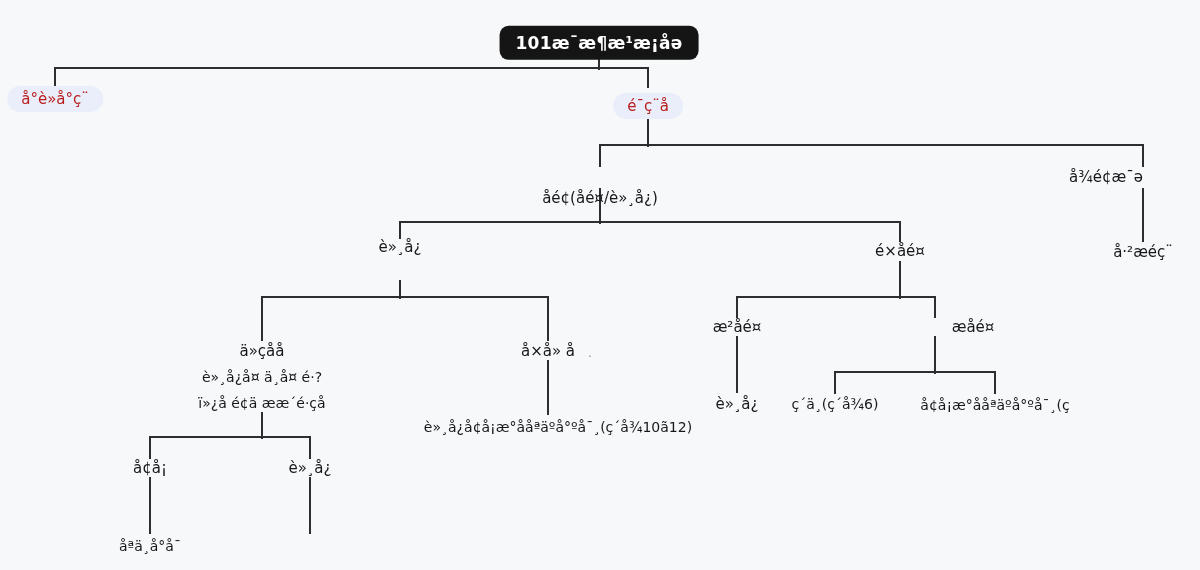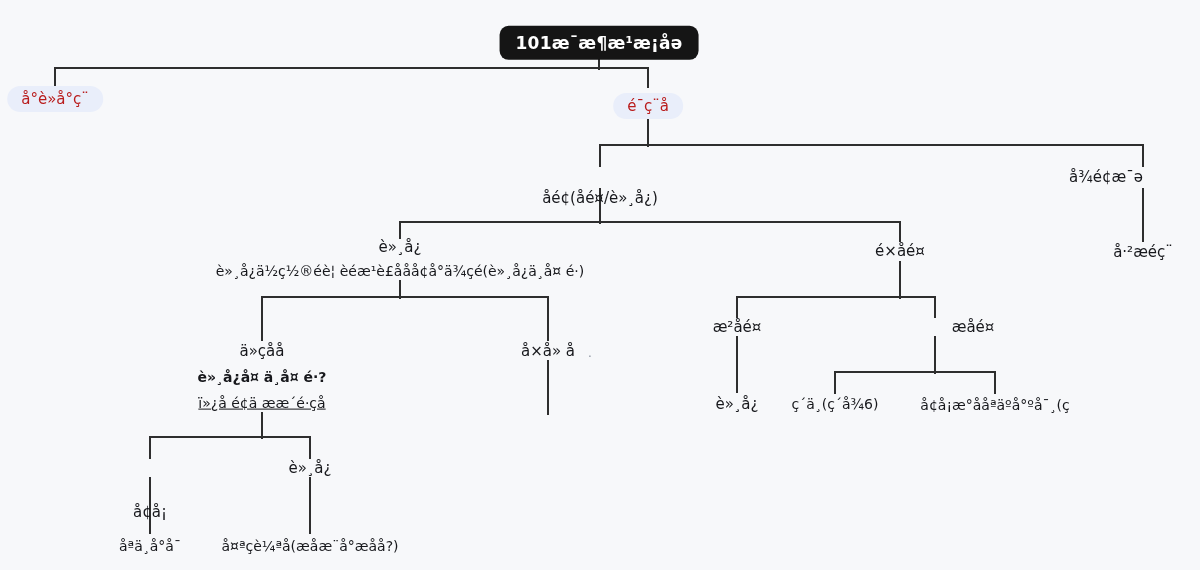--- a/index.html
+++ b/index.html
@@ -70,29 +70,28 @@
     <div class="edge" style="background: rgb(46, 46, 46); left: 149px; top: 477px; width: 2px; height: 57px;"></div>
     <div class="edge" style="background: rgb(46, 46, 46); left: 309px; top: 477px; width: 2px; height: 57px;"></div>
     <div class="edge" style="background: rgb(46, 46, 46); left: 547px; top: 360px; width: 2px; height: 55px;"></div>
     <div class="node root" style="left: 599px; top: 26px; margin-top: 17px;">101æ¯æ¶æ¹æ¡åə</div>
     <div class="node pill" style="left: 55px; top: 99px;">å°è»å°ç¨</div>
     <div class="node pill" style="left: 648px; top: 106px;">é¯ç¨å</div>
     <div class="node text" style="left: 600px; top: 177px; margin-top: 21px;">åé¢(åé¤/è»¸å¿)</div>
     <div class="node text" style="left: 1106px; top: 177px;">å¾é¢æ¯ə</div>
     <div class="node text" style="left: 1143px; top: 252px;">å·²æéç¨</div>
     <div class="node text" style="left: 400px; top: 247px;">è»¸å¿</div>
-    <div class="node desc" style="left: 400px; top: 271px;">è»¸å¿ä½ç½®éè¦ èéæ¹è£ååå¢å°ä¾çé(è»¸å¿ä¸å¤ é·)</div>
     <div class="node text" style="left: 900px; top: 251px;">é×åé¤</div>
     <div class="node text" style="left: 737px; top: 327px;">æ²åé¤</div>
     <div class="node text" style="left: 973px; top: 327px;">æåé¤</div>
     <div class="node text" style="left: 262px; top: 351px;">ä»çåå</div>
-    <div class="node desc" style="left: 262px; top: 377px; font-weight: bold;">è»¸å¿å¤ ä¸å¤ é·?</div>
-    <div class="node desc" style="left: 262px; top: 403px; text-decoration: underline;">ï»¿å é¢ä ææ´é·çå</div>
+    <div class="node desc" style="left: 262px; top: 377px;">è»¸å¿å¤ ä¸å¤ é·?</div>
+    <div class="node desc" style="left: 262px; top: 403px;">ï»¿å é¢ä ææ´é·çå</div>
     <div class="node text" style="left: 548px; top: 351px;">å×å» å</div>
     <div class="node artifact" style="left: 590px; top: 353px;">.</div>
+    <div class="node desc" style="left: 558px; top: 427px;">è»¸å¿å¢å¡æ°ååªäºå°ºå¯¸(ç´å¾10ã12)</div>
     <div class="node text" style="left: 737px; top: 404px;">è»¸å¿</div>
     <div class="node desc" style="left: 835px; top: 404px;">ç´ä¸(ç´å¾6)</div>
     <div class="node desc" style="left: 995px; top: 405px; text-align: center;">å¢å¡æ°ååªäºå°ºå¯¸(ç</div>
-    <div class="node text" style="left: 150px; top: 468px; margin-top: 44px;">å¢å¡</div>
+    <div class="node text" style="left: 150px; top: 468px;">å¢å¡</div>
     <div class="node text" style="left: 310px; top: 468px;">è»¸å¿</div>
     <div class="node desc" style="left: 150px; top: 546px;">åªä¸å°å¯</div>
-    <div class="node desc" style="left: 310px; top: 546px;">å¤ªçè¼ªå(æåæ¨å°æåå?)</div>
   </div>
 
 </body></html>

